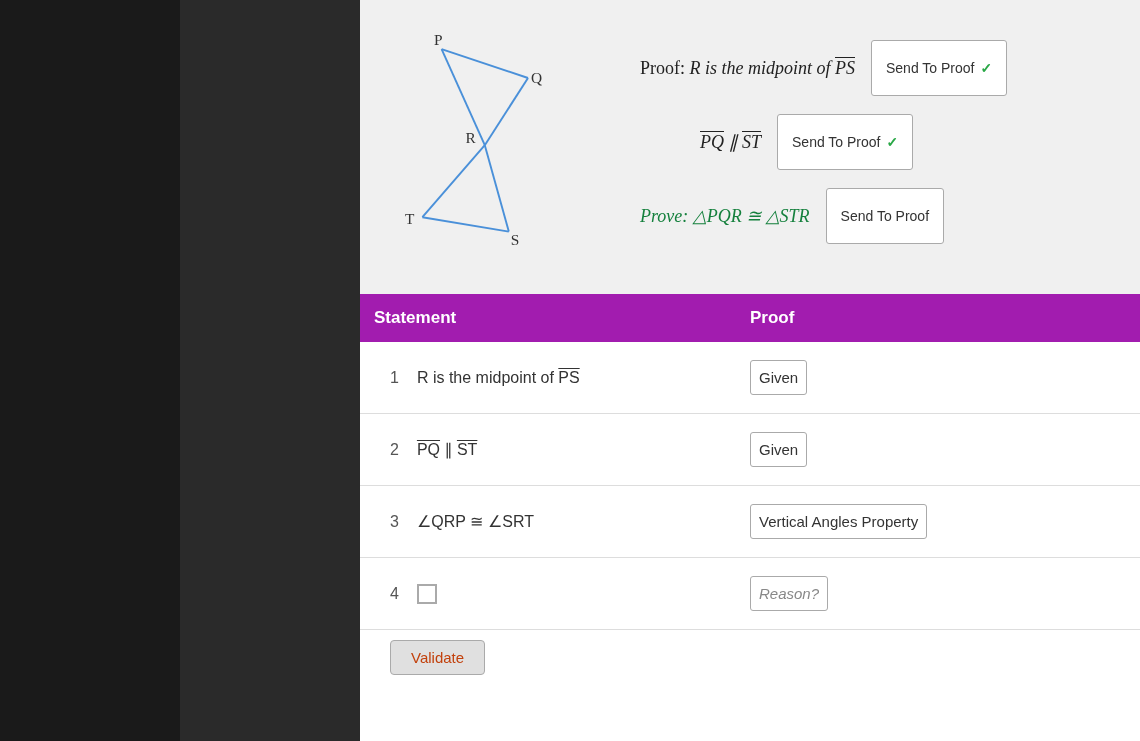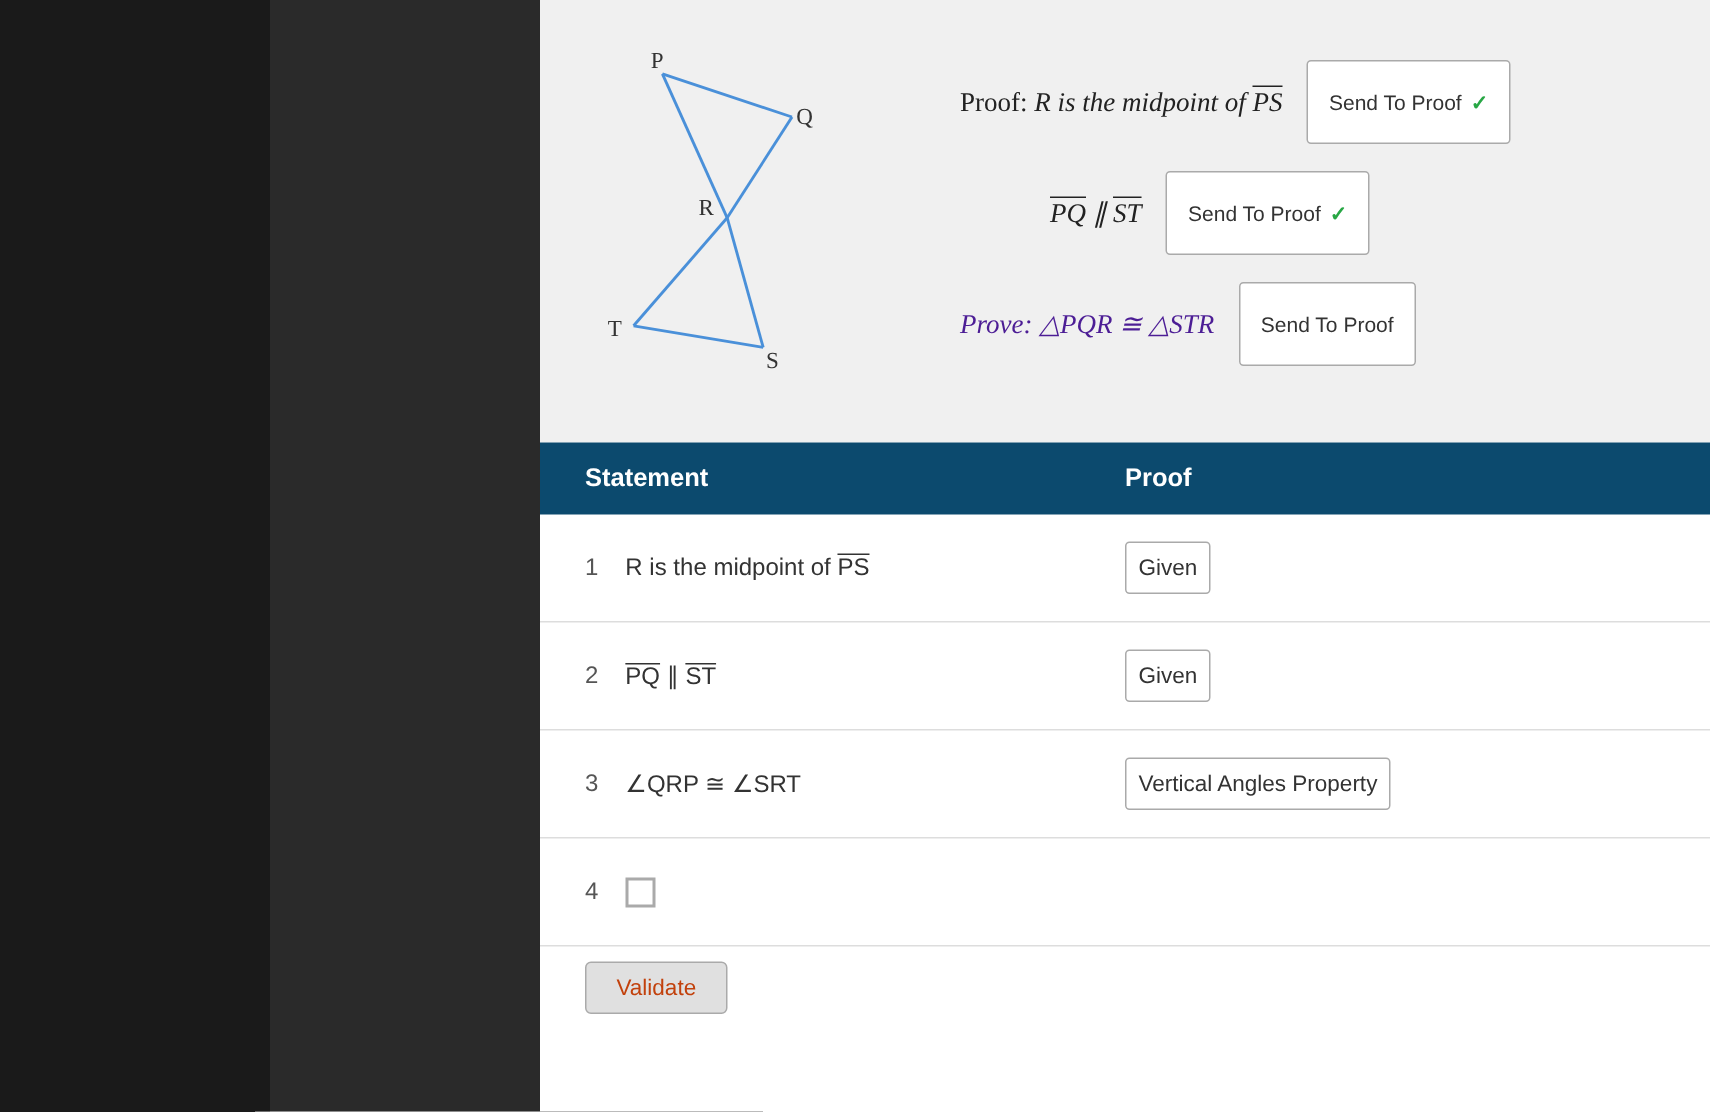--- a/index.html
+++ b/index.html
@@ -72,21 +72,21 @@
 
     .parallel-text {
       font-size: 18px;
       color: #222;
       font-style: italic;
       margin-left: 60px;
     }
 
     .prove-text {
       font-size: 18px;
-      color: #4c1d95;
+      color: #15803d;
       font-style: italic;
     }
 
     .send-proof-btn {
       border: 1px solid #aaa;
       background: #fff;
       padding: 19px 14px;
       font-size: 14px;
       color: #333;
       cursor: pointer;
@@ -104,22 +104,22 @@
 
     
     .proof-table {
       flex: 1;
       background: #fff;
     }
 
     .proof-header {
       display: grid;
       grid-template-columns: 1fr 1fr;
-      background: #0c4a6e;
-      padding: 14px 30px;
+      background: #a21caf;
+      padding: 14px 14px;
     }
 
     .proof-header-cell {
       color: #fff;
       font-size: 17px;
       font-weight: bold;
       font-family: Arial, sans-serif;
     }
 
     .proof-row {
@@ -305,20 +305,25 @@
           <span>Vertical Angles Property</span>
         </div>
       </div>
     </div>
 
     <div class="proof-row">
       <div class="statement-cell">
         <span class="row-number">4</span>
         <span class="checkbox-empty"></span>
       </div>
+      <div class="reason-cell">
+        <div class="reason-box question">
+          <span>Reason?</span>
+        </div>
+      </div>
     </div>
 
     <div>
       <button class="validate-btn">Validate</button>
     </div>
 
   </div>
 
 </div>
 

